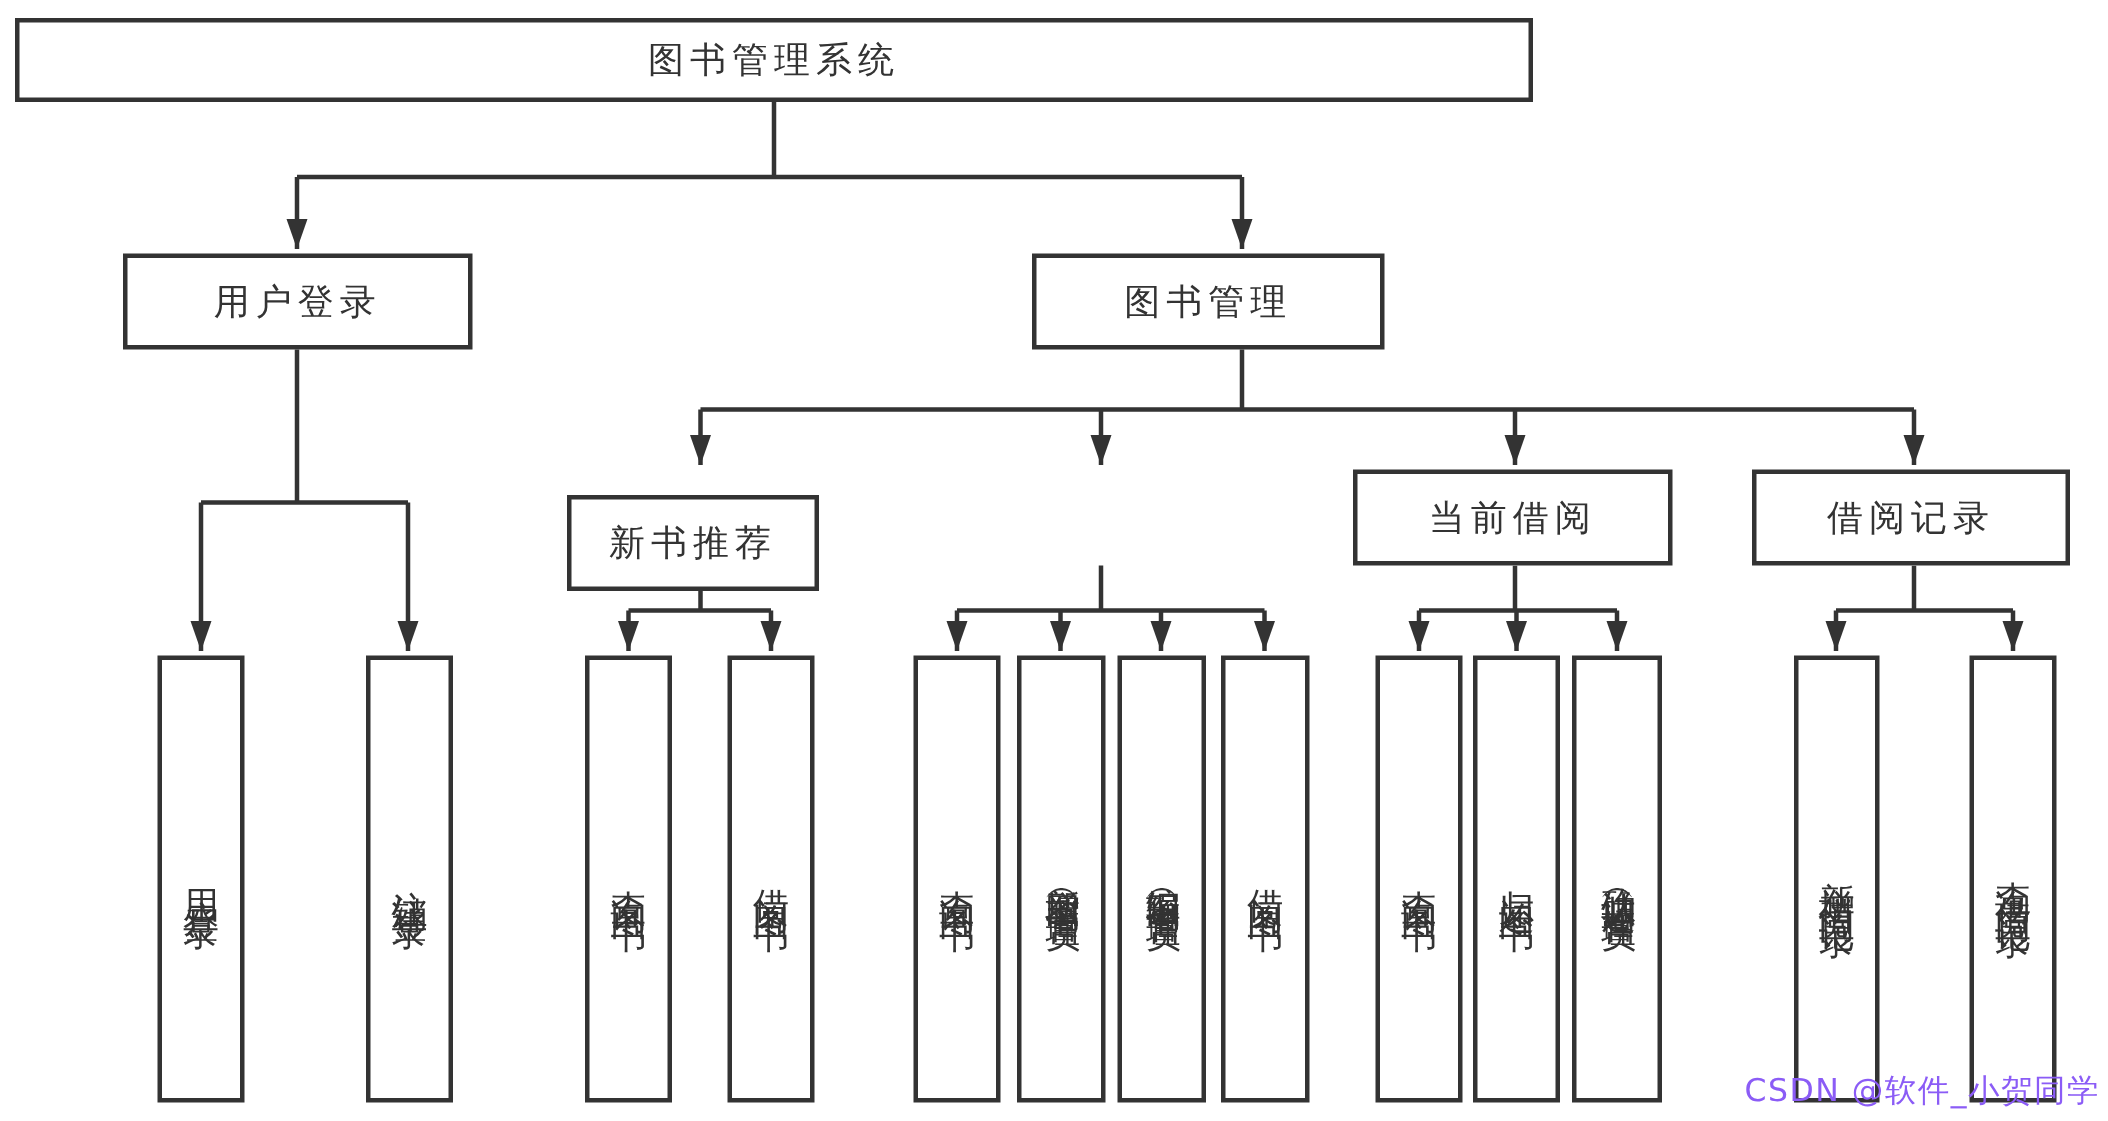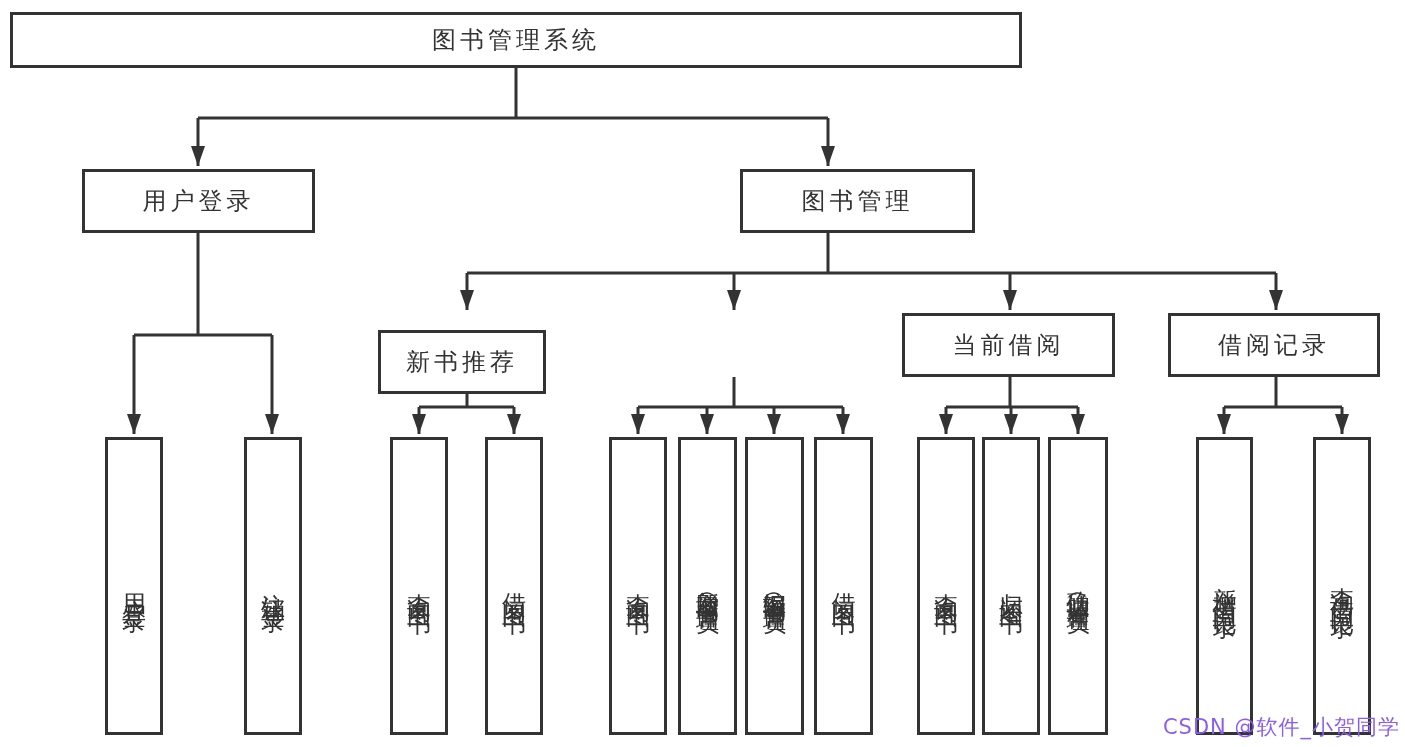--- a/index.html
+++ b/index.html
@@ -87,21 +87,21 @@
     </g>
   </svg>
 
   <div class="box hbox" style="left:10px;top:12px;width:1012px;height:56px;">
     <span>图书管理系统</span>
   </div>
 
   <div class="box hbox" style="left:82px;top:169px;width:233px;height:64px;">
     <span>用户登录</span>
   </div>
-  <div class="box hbox" style="left:740px;top:169px;width:235px;height:64px;">
+  <div class="box hbox" style="left:688px;top:169px;width:235px;height:64px;">
     <span>图书管理</span>
   </div>
 
   <div class="box hbox" style="left:378px;top:313px;width:168px;height:64px;margin-top:17px;">
     <span>新书推荐</span>
   </div>
   <div class="box hbox" style="left:902px;top:313px;width:213px;height:64px;">
     <span>当前借阅</span>
   </div>
   <div class="box hbox" style="left:1168px;top:313px;width:212px;height:64px;">

